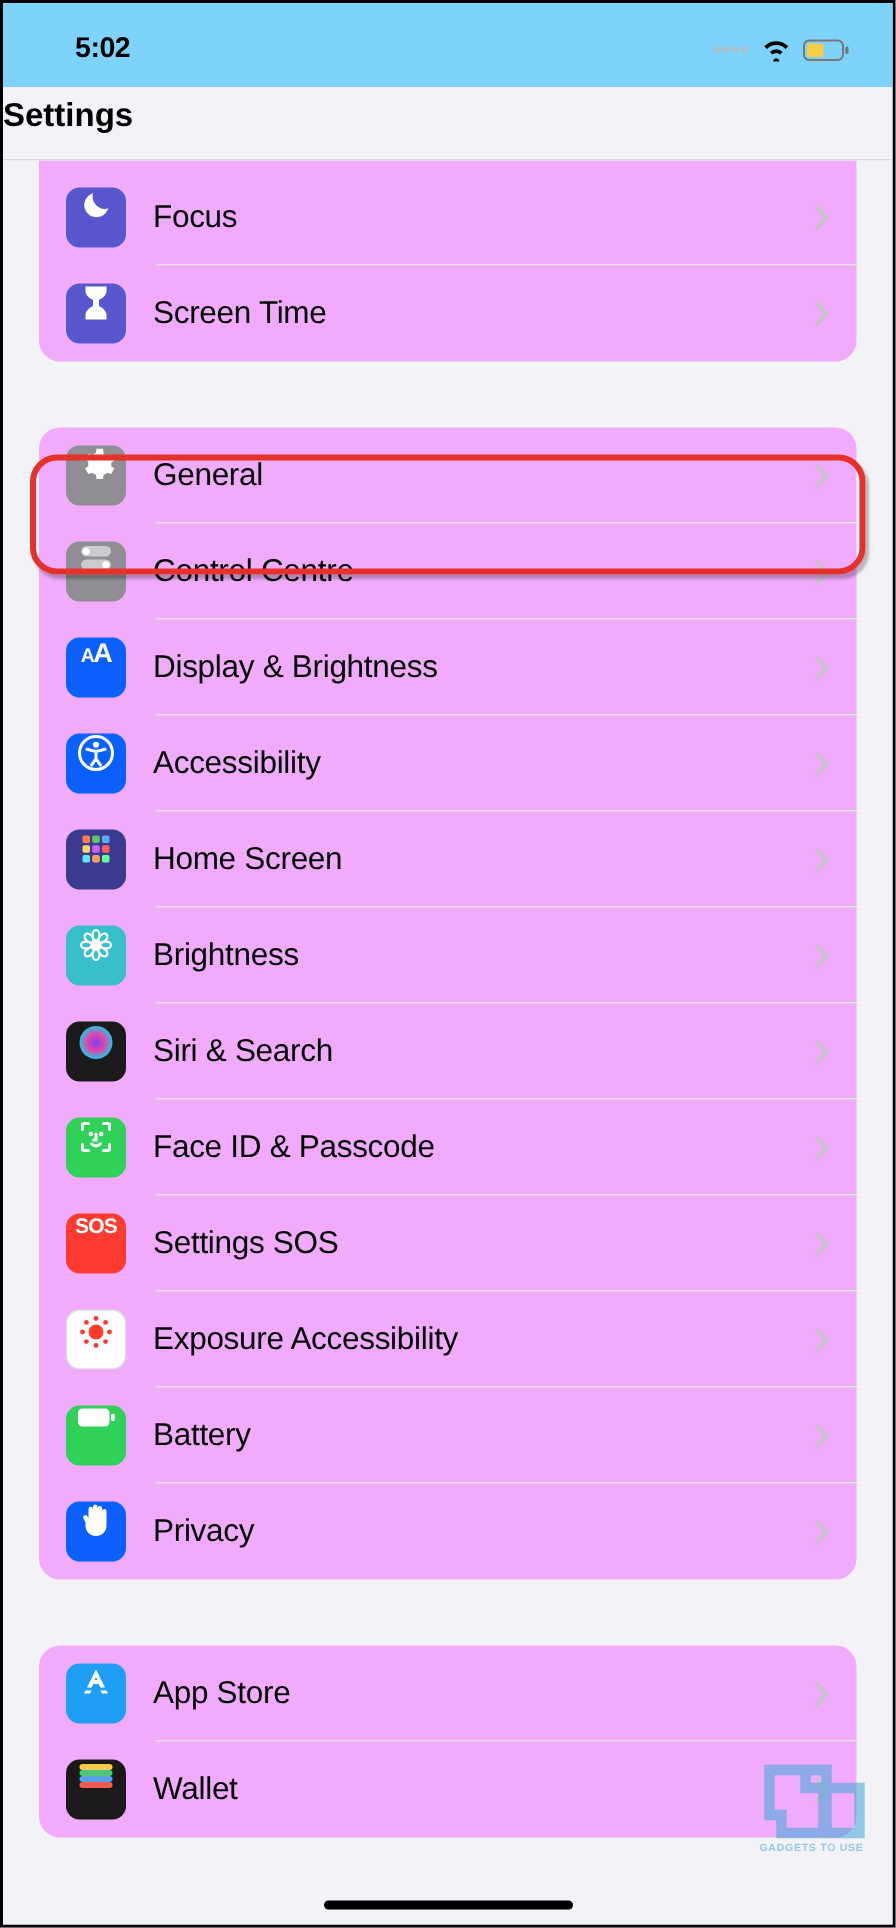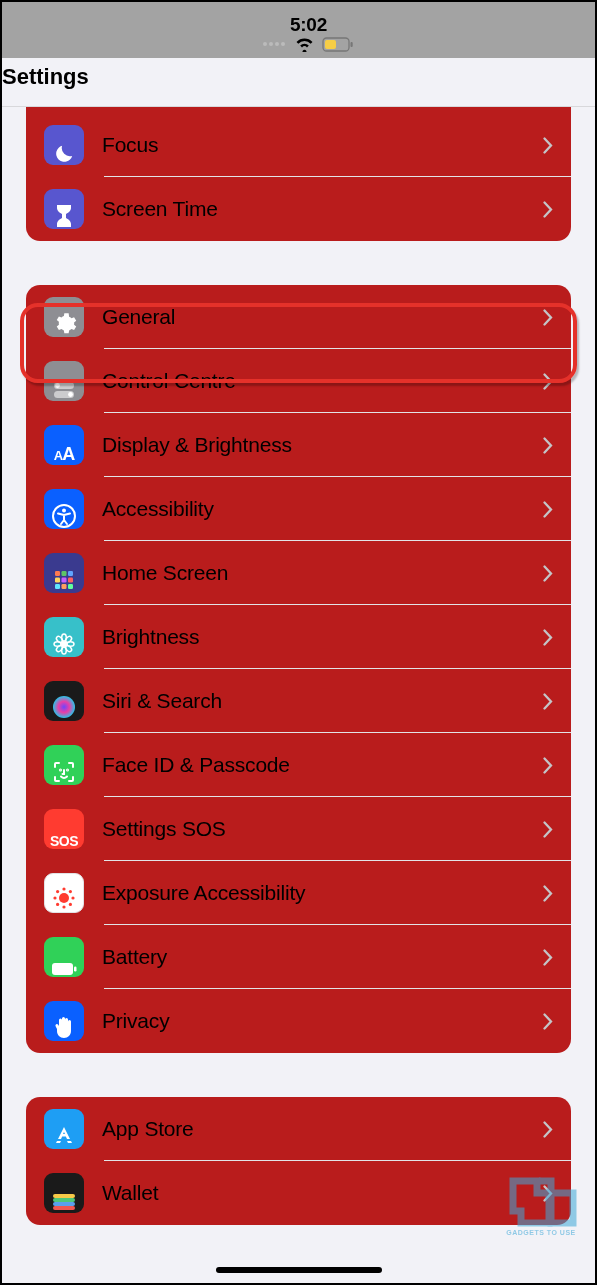--- a/index.html
+++ b/index.html
@@ -17,23 +17,22 @@
       width: 100%;
       height: 100%;
       display: flex;
       flex-direction: column;
     }
     .status-bar {
       display: flex;
       align-items: center;
       justify-content: space-between;
       padding: 12px 28px 6px 48px;
-      background: #a3a3a3;
+      background: #7dd3fc;
       height: 56px;
-      flex-direction: column;
     }
     .status-time {
       font-size: 19px;
       font-weight: 700;
       letter-spacing: -0.3px;
     }
     .status-right {
       display: flex;
       align-items: center;
       gap: 7px;
@@ -59,21 +58,21 @@
       font-size: 22px;
       font-weight: 700;
     }
     .content {
       flex: 1;
       overflow: hidden;
       background: #f2f2f7;
     }
     .section {
       margin: 0 24px;
-      background: #b91c1c;
+      background: #f0abfc;
       border-radius: 14px;
     }
     .section.first {
       border-top-left-radius: 0;
       border-top-right-radius: 0;
       margin-top: 0;
       padding-top: 6px;
     }
     .section + .section {
       margin-top: 44px;
@@ -92,21 +91,21 @@
       bottom: 0;
       height: 1px;
       background: #e3e3e6;
     }
     .row:last-child .sep { display: none; }
     .icon-box {
       width: 40px;
       height: 40px;
       border-radius: 9px;
       display: flex;
-      align-items: flex-end;
+      align-items: flex-start;
       justify-content: center;
       flex-shrink: 0;
       margin-right: 18px;
     }
     .row-label {
       flex: 1;
       font-size: 21px;
       color: #000;
       letter-spacing: -0.2px;
     }

